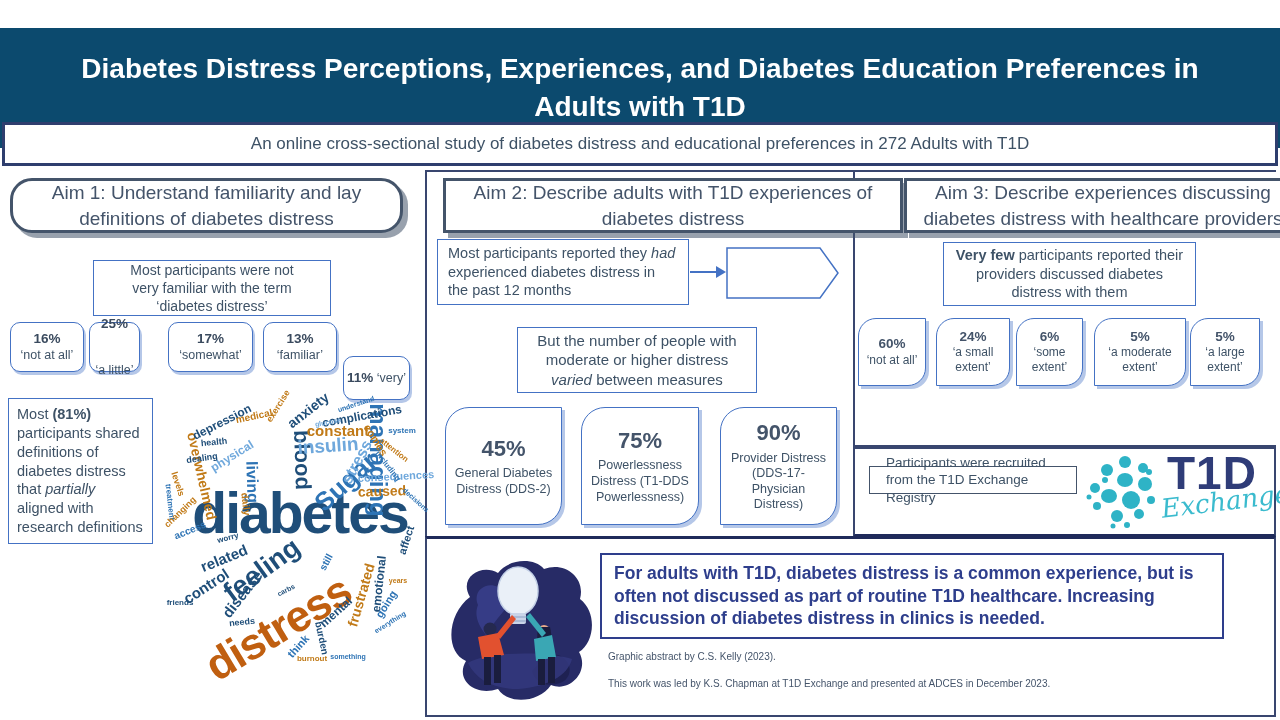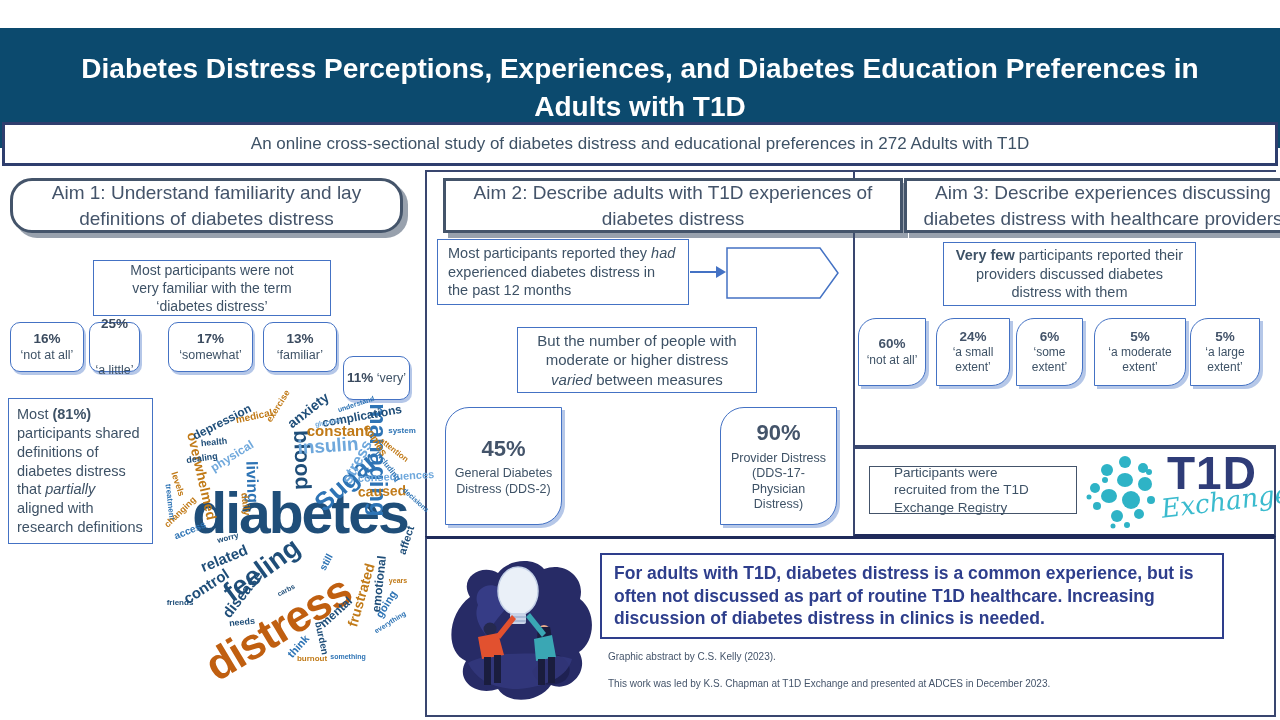--- a/index.html
+++ b/index.html
@@ -34,22 +34,22 @@
     display:flex;align-items:center;justify-content:center;text-align:center;line-height:1.3;}
   #aim1-note{left:93px;top:260px;width:238px;height:56px;font-size:14px;padding:4px 22px;}
   #aim1-def{left:8px;top:398px;width:145px;height:146px;font-size:14.5px;padding:6px 8px;
     align-items:flex-start;text-align:left;justify-content:flex-start;}
   #aim1-emo{left:8px;top:568px;width:148px;height:100px;font-size:14.5px;padding:6px 8px;
     align-items:flex-start;text-align:left;justify-content:flex-start;}
   #aim2-exp{left:437px;top:239px;width:252px;height:66px;font-size:14.5px;padding:4px 10px;
     text-align:left;justify-content:flex-start;}
   #aim2-varied{left:517px;top:327px;width:240px;height:66px;font-size:15px;padding:4px 8px;}
   #aim3-note{left:943px;top:242px;width:253px;height:64px;font-size:14.5px;padding:4px 8px;}
-  #registry-box{left:869px;top:466px;width:208px;height:48px;border:1.5px solid #44546A;
-    font-size:13.5px;padding:4px 24px;text-align:left;justify-content:flex-start;}
+  #registry-box{left:869px;top:466px;width:208px;height:28px;border:1.5px solid #44546A;
+    font-size:13.5px;padding:4px 16px;text-align:left;justify-content:flex-start;}
   
   .pill{position:absolute;background:#fff;border:1.5px solid #4472C4;border-radius:10px;
     box-shadow:2px 3px 0 rgba(142,169,219,.65);display:flex;flex-direction:column;
     align-items:center;justify-content:center;text-align:center;color:#3E5266;
     font-size:12.5px;line-height:1.25;box-sizing:border-box;padding:2px;}
   .pill .pct{font-weight:bold;font-size:13.5px;color:#3A4A5E;}
   
   .snip{position:absolute;background:#fff;border:1.5px solid #4472C4;
     border-radius:24px 0 24px 0;box-shadow:3px 3px 0 rgba(142,169,219,.65);
     display:flex;flex-direction:column;align-items:center;justify-content:center;
@@ -198,20 +198,24 @@
     </svg>
   </div>
   <div id="aim2-varied" class="abs tbox">
       <span><span>But the number of people with moderate or higher distress </span><span style="font-style: italic;">varied</span><span> between measures</span></span>
     </div>
   <div id="aim2-measures" class="abs" style="left:425px;top:407px;width:426px;height:120px;">
       <div class="snip snip-big" style="left: 20px; top: 0px; width: 117px; height: 118px; padding: 4px 8px;">
         <div class="pct">45%</div>
         <div>General Diabetes Distress (DDS-2)</div>
       </div>
+      <div class="snip snip-big" style="left: 156px; top: 0px; width: 118px; height: 118px; padding: 4px 8px;">
+        <div class="pct">75%</div>
+        <div>Powerlessness Distress (T1-DDS Powerlessness)</div>
+      </div>
       <div class="snip snip-big" style="left: 295px; top: 0px; width: 117px; height: 118px; padding: 4px 8px;">
         <div class="pct">90%</div>
         <div>Provider Distress (DDS-17-Physician Distress)</div>
       </div>
     </div>
 
   <div id="aim3-note" class="abs tbox">
       <span><span style="font-weight: bold;">Very few</span><span> participants reported their providers discussed diabetes distress with them</span></span>
     </div>
   <div id="aim3-scale" class="abs" style="left:853px;top:318px;width:421px;height:70px;">

